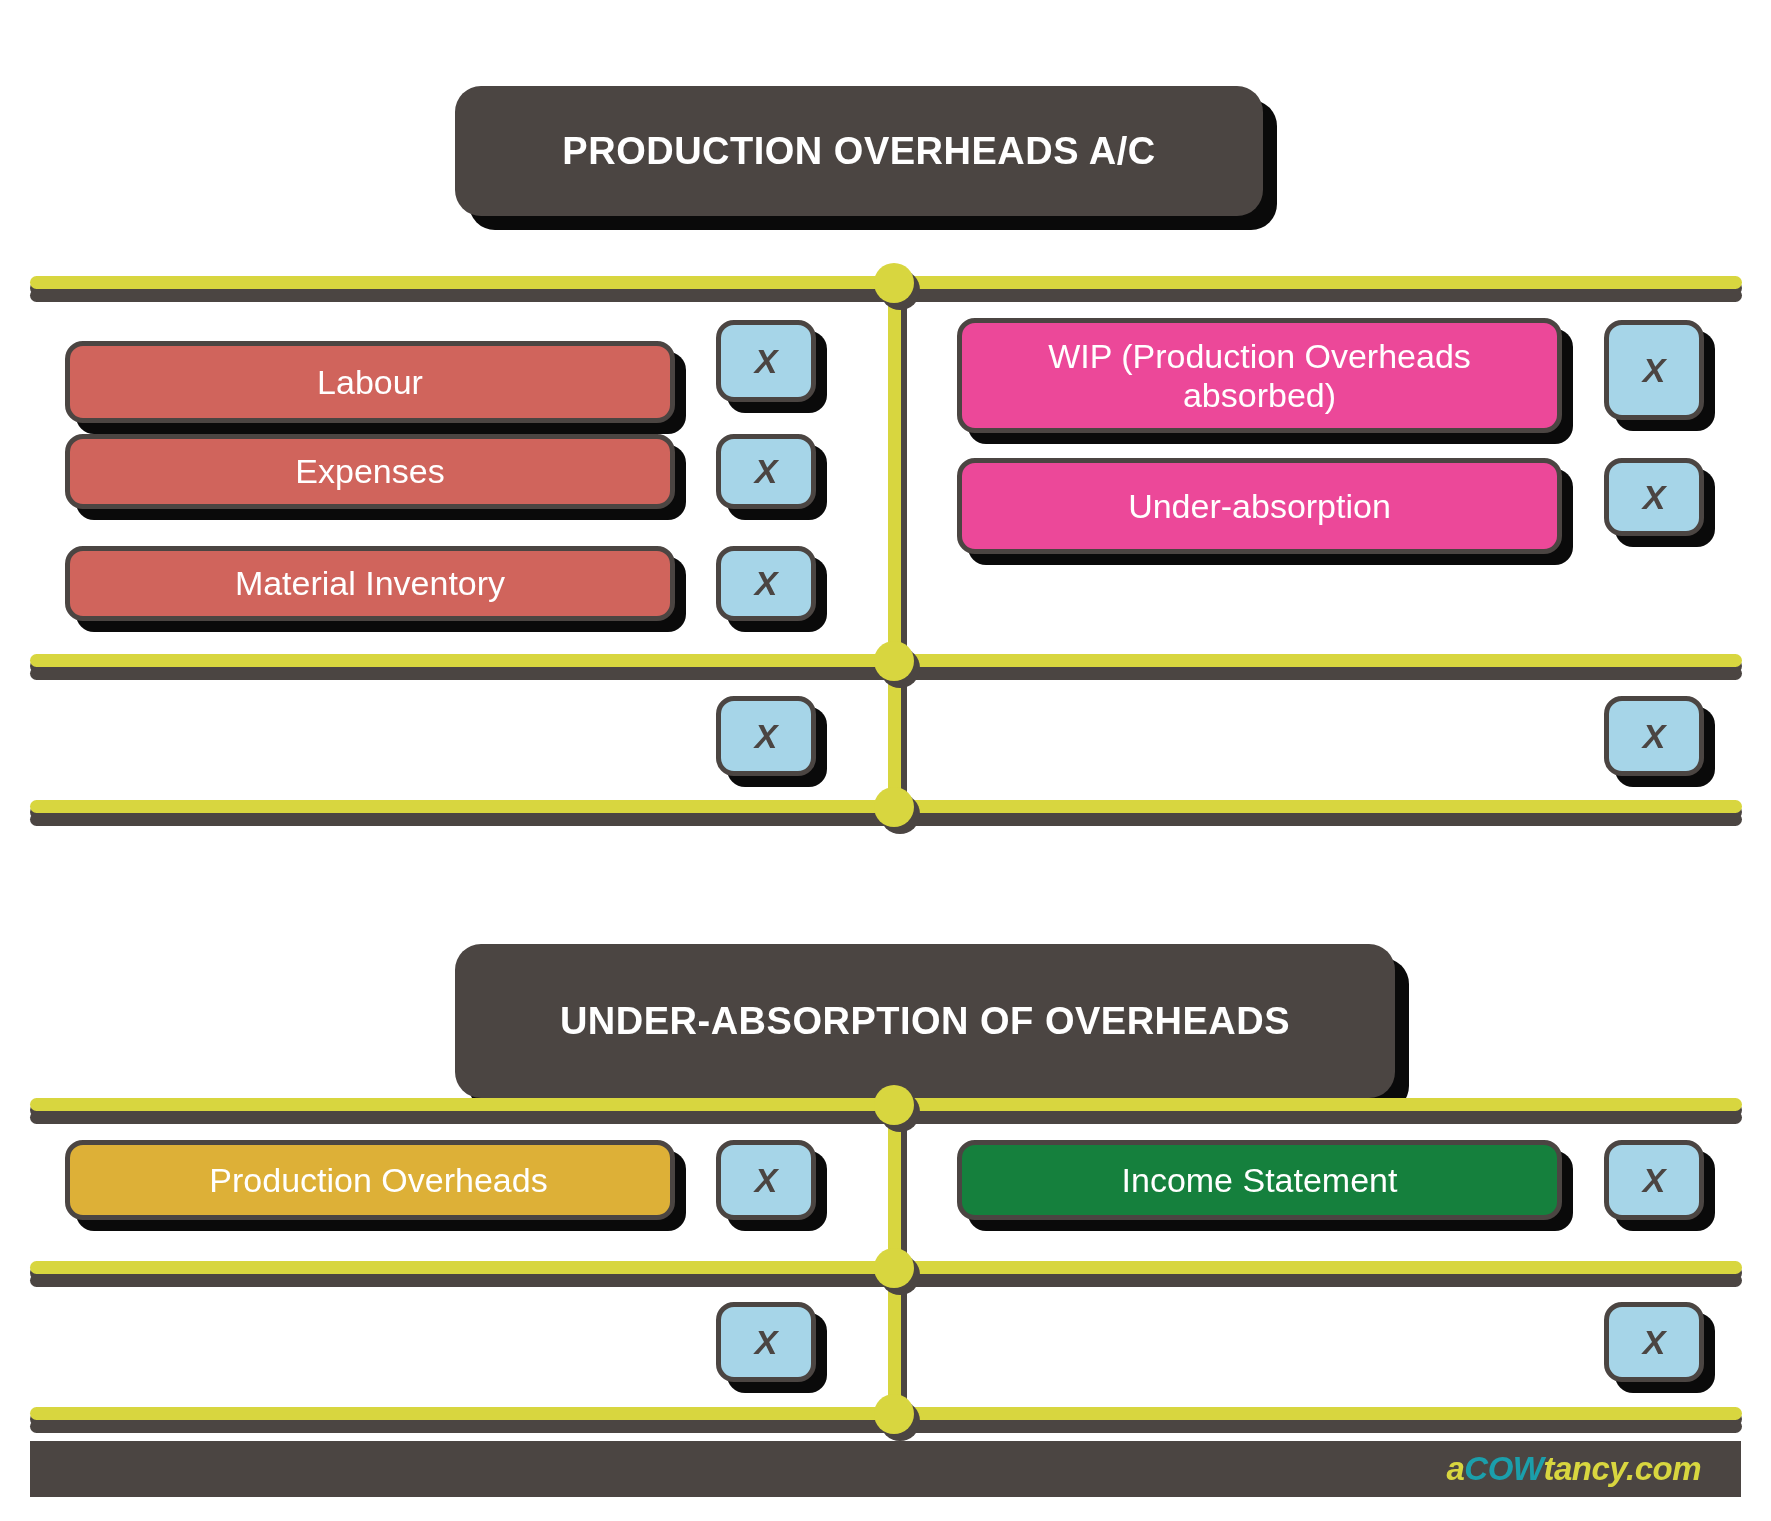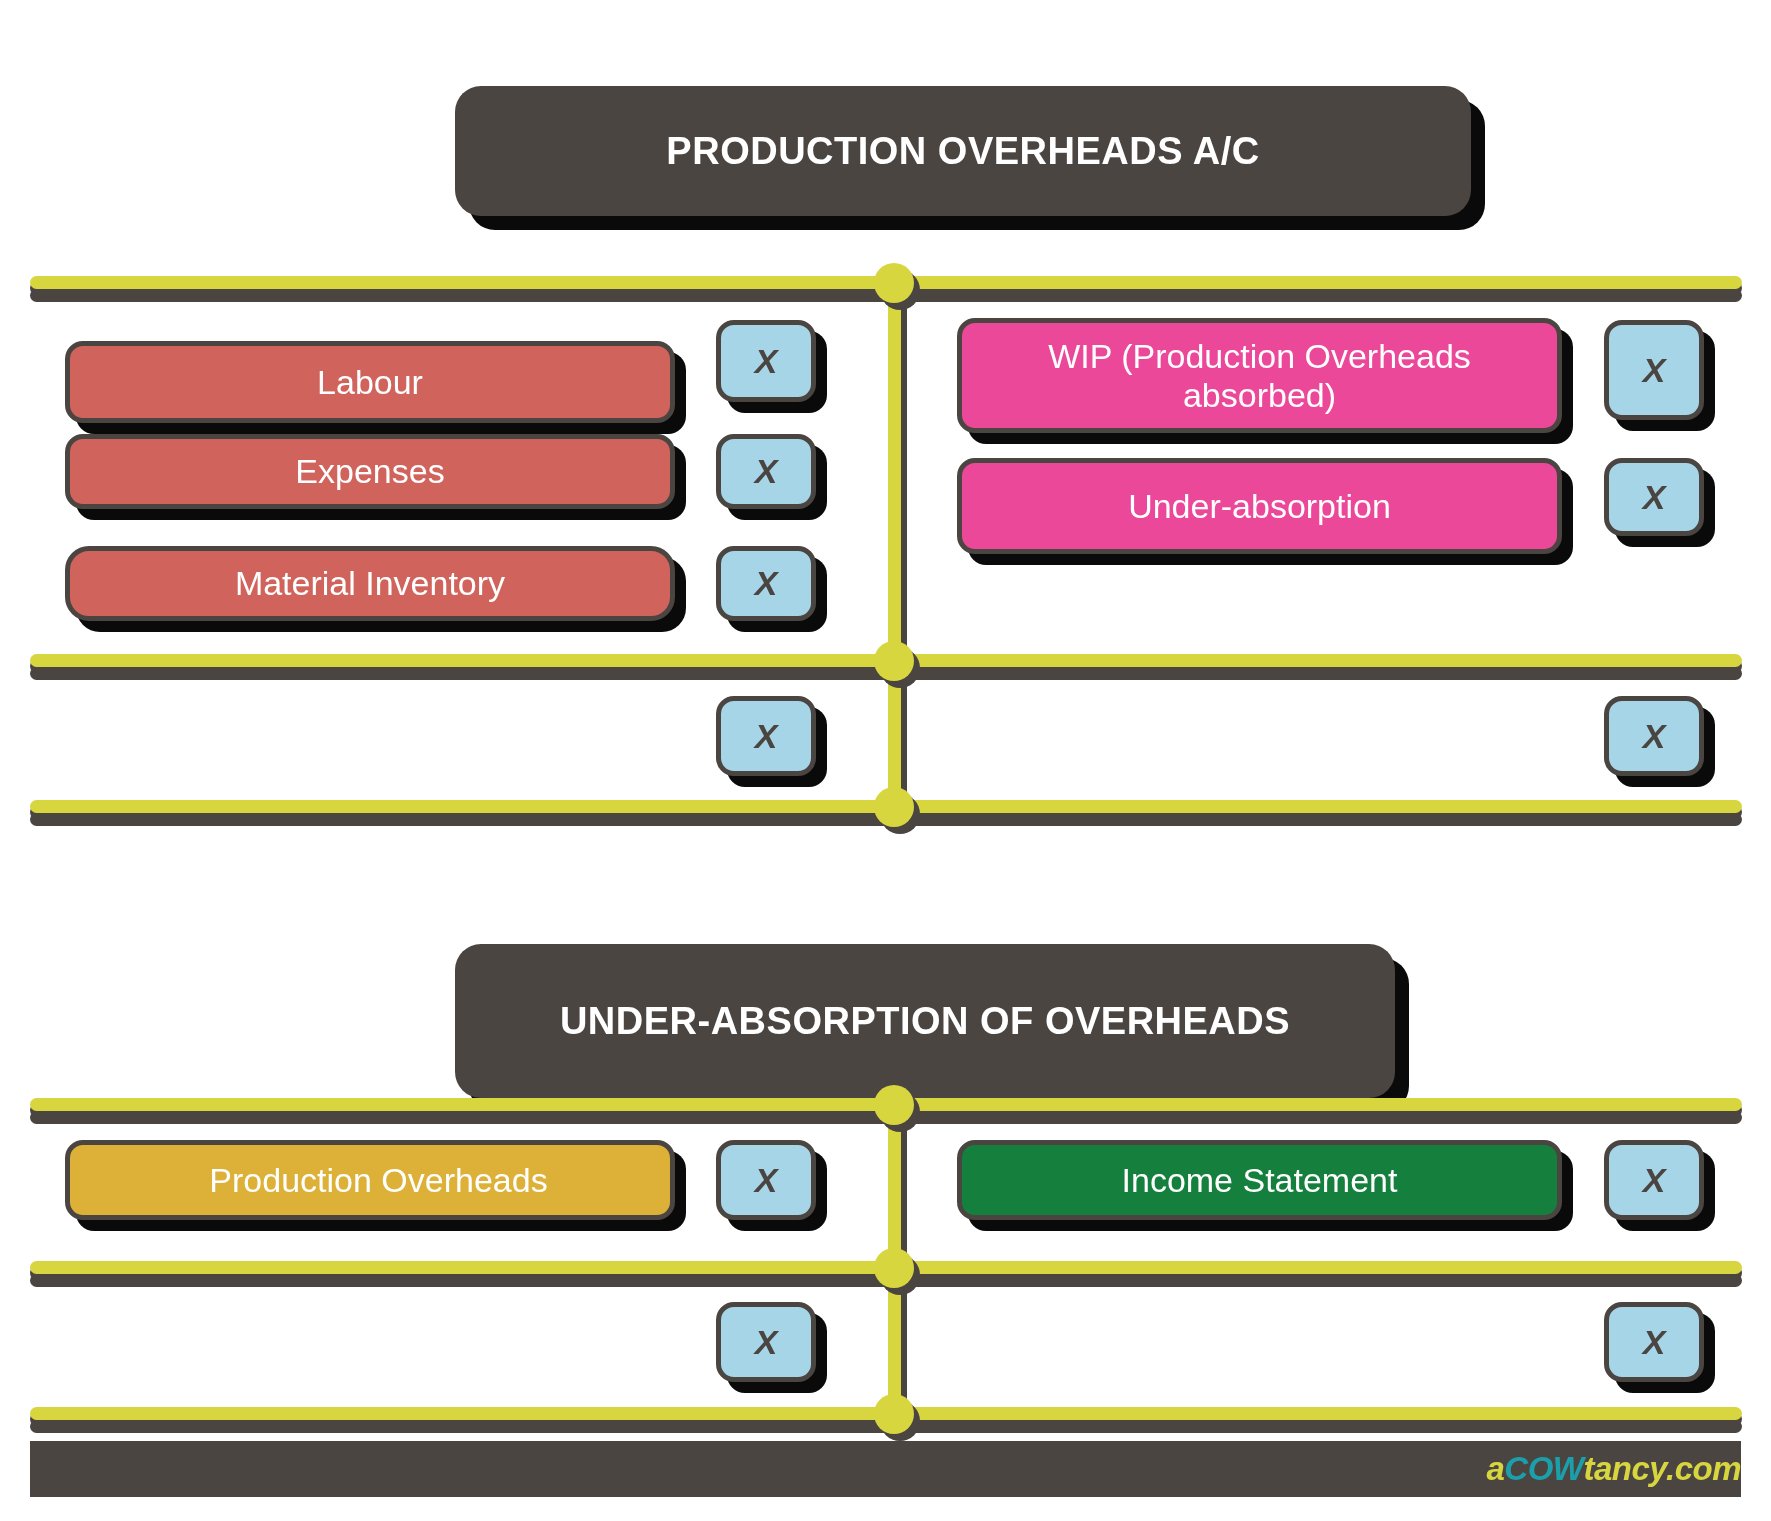--- a/index.html
+++ b/index.html
@@ -120,35 +120,36 @@
   .footer {
     position: absolute;
     left: 30px;
     right: 30px;
     bottom: 24px;
     height: 56px;
     background: #4b4542;
     display: flex;
     align-items: center;
     justify-content: flex-end;
+    padding-right: 40px;
     box-sizing: border-box;
   }
   .logo {
     font-size: 33px;
     font-weight: bold;
     font-style: italic;
     letter-spacing: -0.5px;
   }
   .logo .lime { color: #d8d63f; }
   .logo .cyan { color: #1b9fab; }
 </style>
 </head>
 <body>
 
-<div class="banner" style="left:455px; top:86px; width:1016px; height:130px;">
+<div class="banner" style="left:455px; top:86px; width:808px; height:130px;">
   <span>PRODUCTION OVERHEADS A/C</span>
 </div>
 
 <div class="rule-shadow" style="left:30px; top:281px; width:1712px;"></div>
 <div class="rule" style="left:30px; top:276px; width:1712px;"></div>
 
 <div class="rule-shadow" style="left:30px; top:659px; width:1712px;"></div>
 <div class="rule" style="left:30px; top:654px; width:1712px;"></div>
 
 <div class="rule-shadow" style="left:30px; top:805px; width:1712px;"></div>
@@ -168,21 +169,21 @@
   <span>X</span>
 </div>
 
 <div class="pill red" style="left:65px; top:434px; width:610px; height:75px;">
   <span>Expenses</span>
 </div>
 <div class="xbox" style="left:716px; top:434px; height:75px;">
   <span>X</span>
 </div>
 
-<div class="pill red" style="left:65px; top:546px; width:610px; height:75px;border-radius:24px;">
+<div class="pill red" style="left:65px; top:546px; width:610px; height:75px;">
   <span>Material Inventory</span>
 </div>
 <div class="xbox" style="left:716px; top:546px; height:75px;">
   <span>X</span>
 </div>
 
 <div class="pill teal" style="left:957px; top:318px; width:605px; height:115px;">
   <span>WIP (Production Overheads absorbed)</span>
 </div>
 <div class="xbox" style="left:1604px; top:320px; height:100px;">

